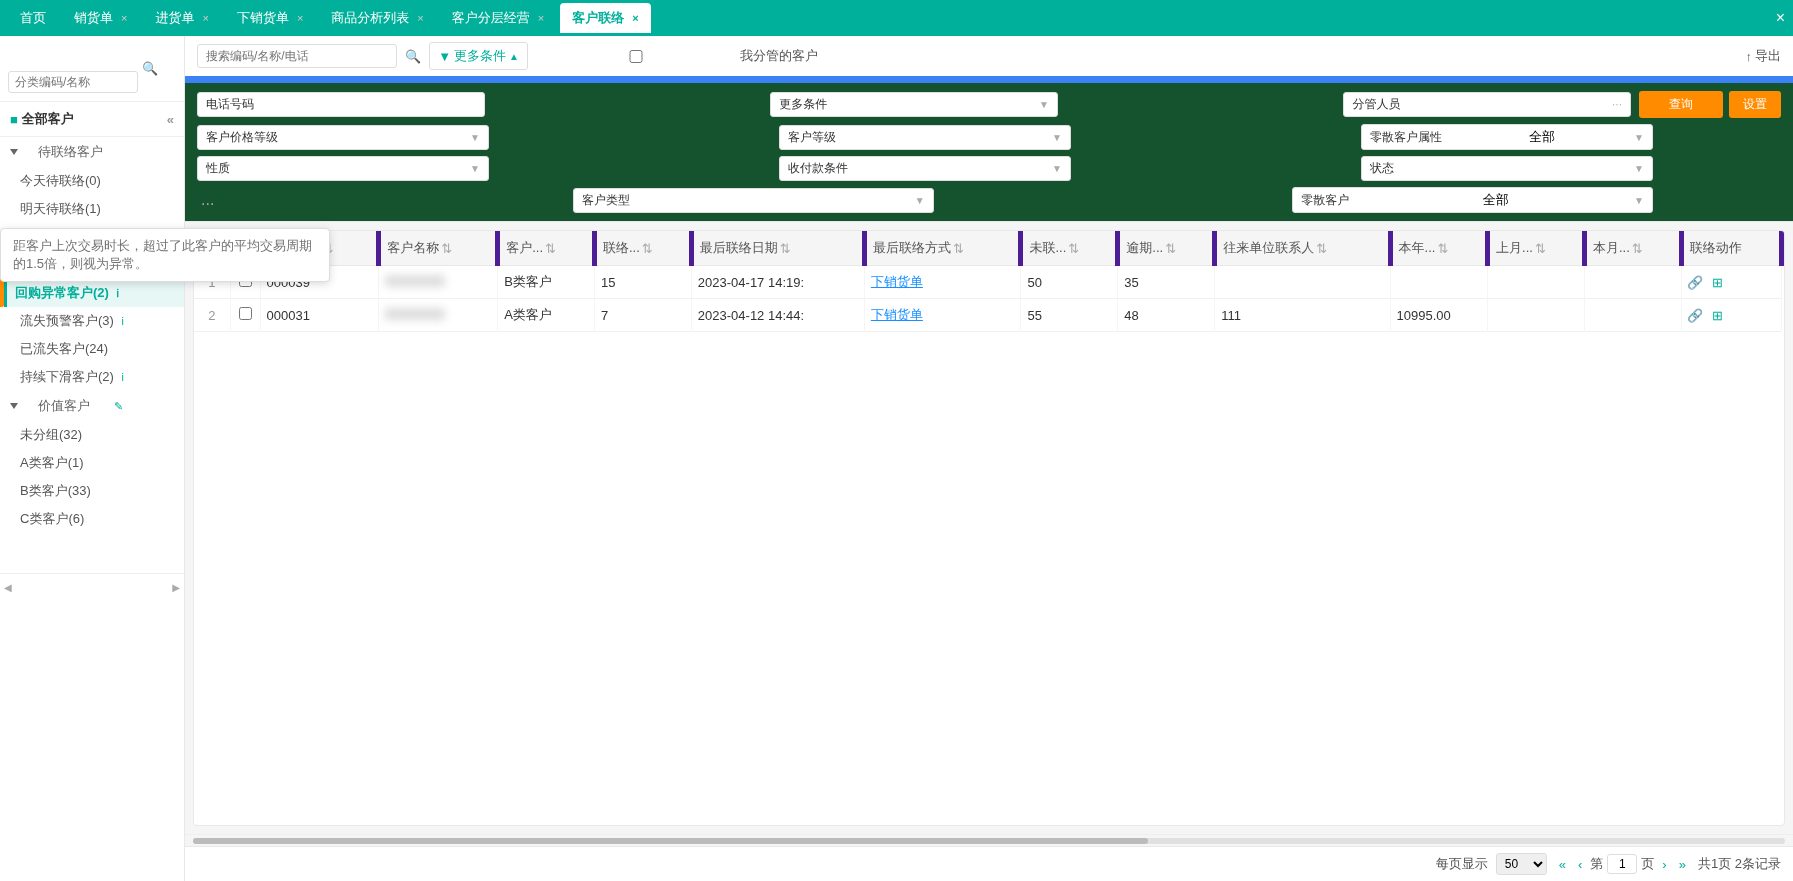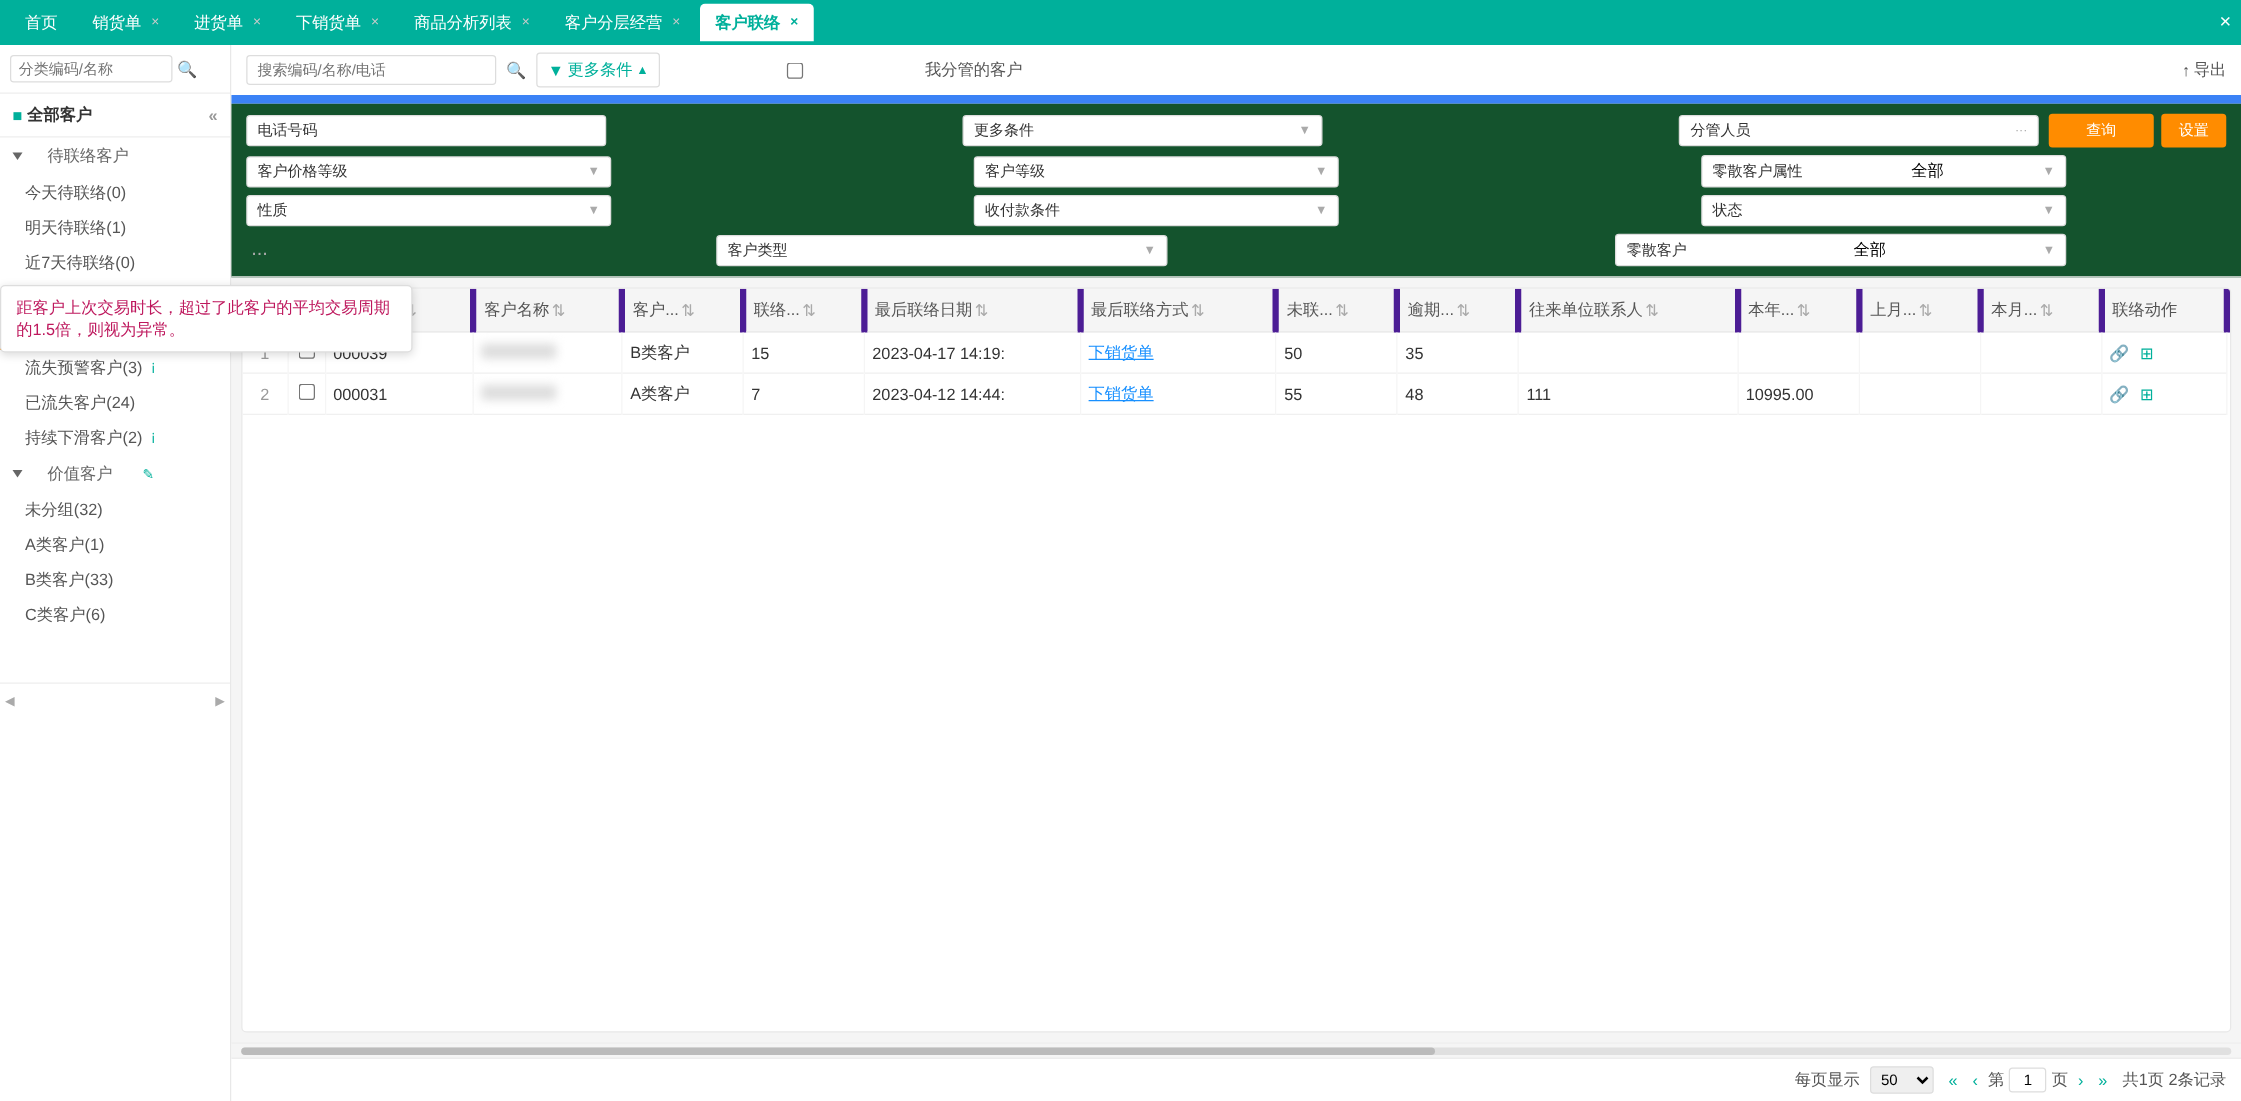--- a/index.html
+++ b/index.html
@@ -47,20 +47,21 @@
       display: flex; align-items: center;
       border-bottom: 1px solid #eee;
     }
     .sidebar-search input {
       border: 1px solid #ddd;
       border-radius: 3px;
       padding: 3px 6px;
       width: 130px;
       outline: none;
       font-size: 12px;
+      margin-top: 27px;
     }
     .sidebar-search-icon { color: #999; margin-left: 4px; cursor: pointer; }
 
     .sidebar-section-header {
       padding: 8px 10px;
       display: flex; align-items: center; gap: 4px;
       font-weight: bold;
       color: #333;
       border-bottom: 1px solid #eee;
     }
@@ -223,21 +224,21 @@
     
     .tooltip-box {
       position: absolute;
       top: 228px;
       left: 0;
       background: #fff;
       border: 1px solid #ddd;
       border-radius: 4px;
       padding: 8px 12px;
       font-size: 12px;
-      color: #be185d;
+      color: #737373;
       box-shadow: 0 2px 8px rgba(0,0,0,0.15);
       max-width: 330px;
       z-index: 100;
     }
 
     
     .bottom-bar {
       background: #fff;
       border-top: 1px solid #e8e8e8;
       padding: 6px 12px;

